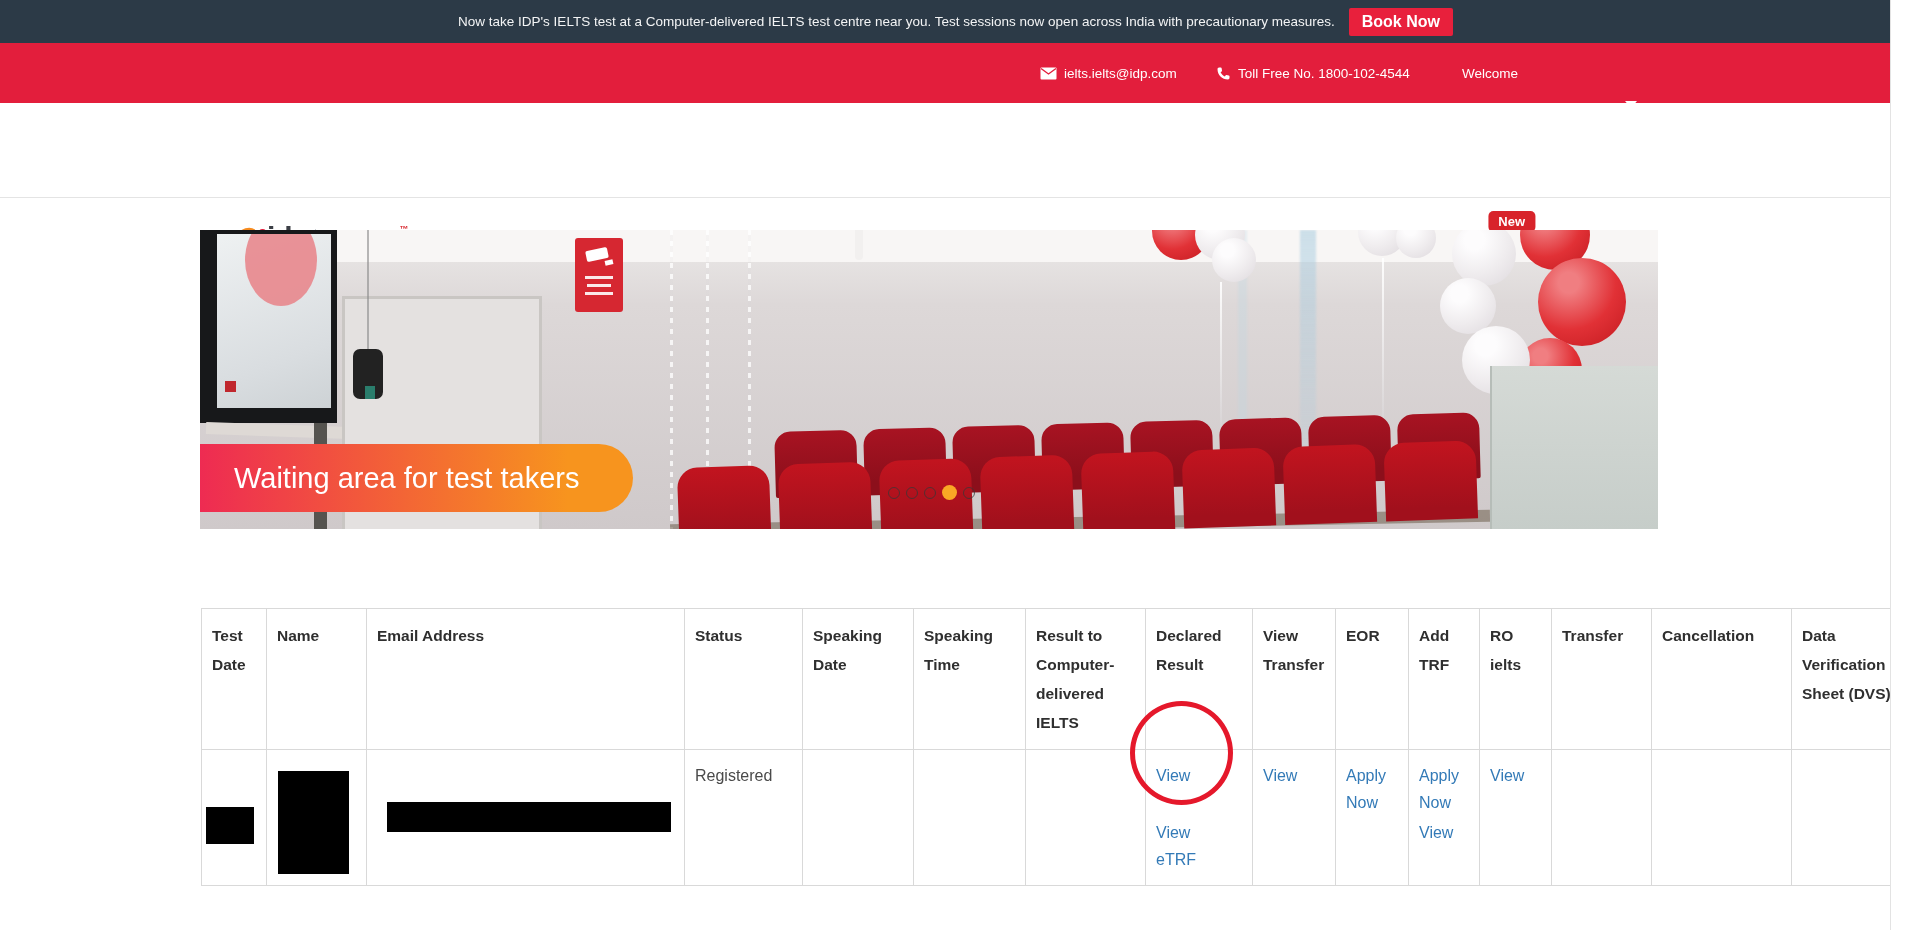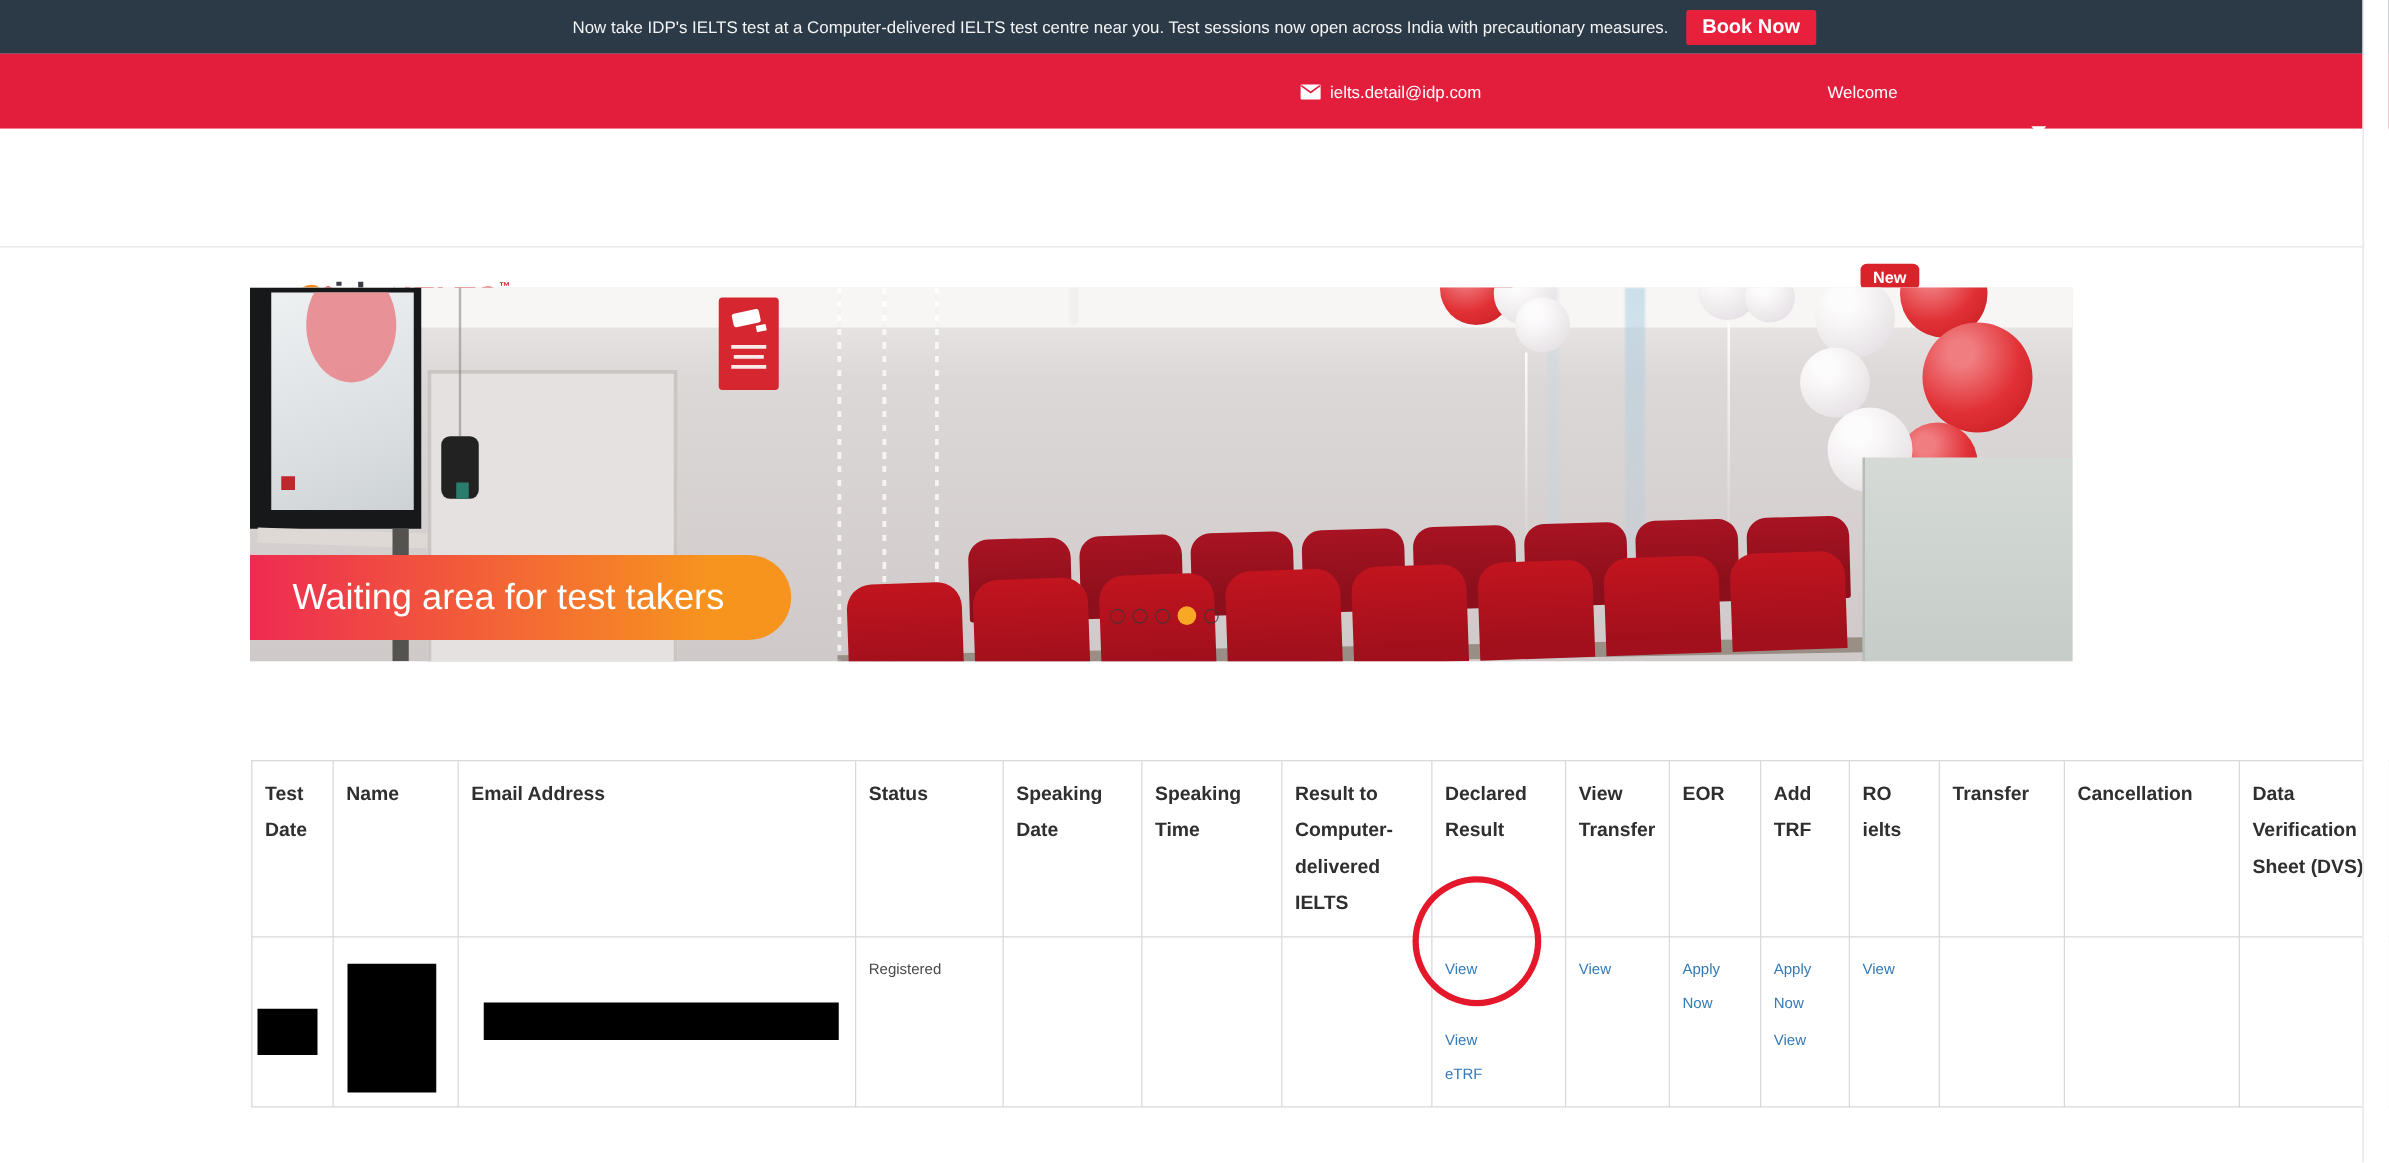--- a/index.html
+++ b/index.html
@@ -101,21 +101,21 @@
   .dots { position:absolute; left:688px; top:255px; display:flex; align-items:center; gap:6px; z-index:6; }
   .dot { width:12px; height:12px; border-radius:50%; border:1.5px solid rgba(55,55,55,.75); background:transparent; cursor:pointer; }
   .dot.active { width:15px; height:15px; border:none; background:#f9a825; }
 
   
   .results { position:absolute; left:201px; top:608px; width:1710px; border-collapse:collapse; table-layout:fixed; }
   .results th, .results td { border:1px solid #d9d9d9; vertical-align:top; text-align:left; padding:12px 10px; position:relative; }
   .results th { font-size:15.5px; font-weight:700; color:#2f2f2f; line-height:29px; }
   .results tr.hdr { height:135px; }
   .results tr.datarow { height:134px; }
-  .results td { font-size:12px; color:#4a4a4a; line-height:27px; }
+  .results td { font-size:16px; color:#4a4a4a; line-height:27px; }
   .results a { color:#337ab7; text-decoration:none; cursor:pointer; display:block; }
   .lk-gap-big { margin-bottom:30px; }
   .lk-gap-sm { margin-bottom:3px; }
   .wrap-narrow { display:inline-block; max-width:50px; }
   .redact { position:absolute; background:#000; }
   .redact.r1 { left:4px; top:57px; width:48px; height:37px; }
   .redact.r2 { left:11px; top:21px; width:71px; height:103px; }
   .redact.r3 { left:20px; top:52px; width:284px; height:30px; }
 
   .annotation-circle { position:absolute; left:1130px; top:701px; width:103px; height:104px;
@@ -130,21 +130,27 @@
     <span class="msg">Now take IDP's IELTS test at a Computer-delivered IELTS test centre near you. Test sessions now open across India with precautionary measures.</span>
     <button class="book-now">Book Now</button>
   </div>
 
   <div class="topbar">
     <span class="item tb-email">
       <svg class="env" width="17" height="13" viewBox="0 0 17 13">
           <rect x="0.5" y="0.5" width="16" height="12" rx="1" fill="#fff"></rect>
           <polyline points="1,1.5 8.5,7 16,1.5" fill="none" stroke="#e31e3c" stroke-width="1.4"></polyline>
         </svg>
-      <span>ielts.detail@idp.com</span>
+      <span>ielts.ielts@idp.com</span>
+    </span>
+    <span class="item tb-phone">
+      <svg width="15" height="15" viewBox="0 0 20 20">
+          <path fill="#fff" d="M4,2C3,2 2,3 2,4c0,8 6,14 14,14c1,0 2,-1 2,-2v-2.5c0,-0.6 -0.4,-1 -1,-1l-3,-0.5c-0.5,-0.1 -1,0.1 -1.2,0.5l-1,1.5c-2.5,-1.2 -4.5,-3.2 -5.7,-5.7l1.5,-1C7.9,7 8.1,6.5 8,6L7.5,3C7.4,2.4 7,2 6.4,2Z"></path>
+        </svg>
+      <span>Toll Free No. 1800-102-4544</span>
     </span>
     <span class="item tb-welcome">
       <span>Welcome</span>
     </span>
     <span class="tb-caret"></span>
   </div>
 
   <div class="header">
     <div class="logo">
       <div class="logo-mark">

